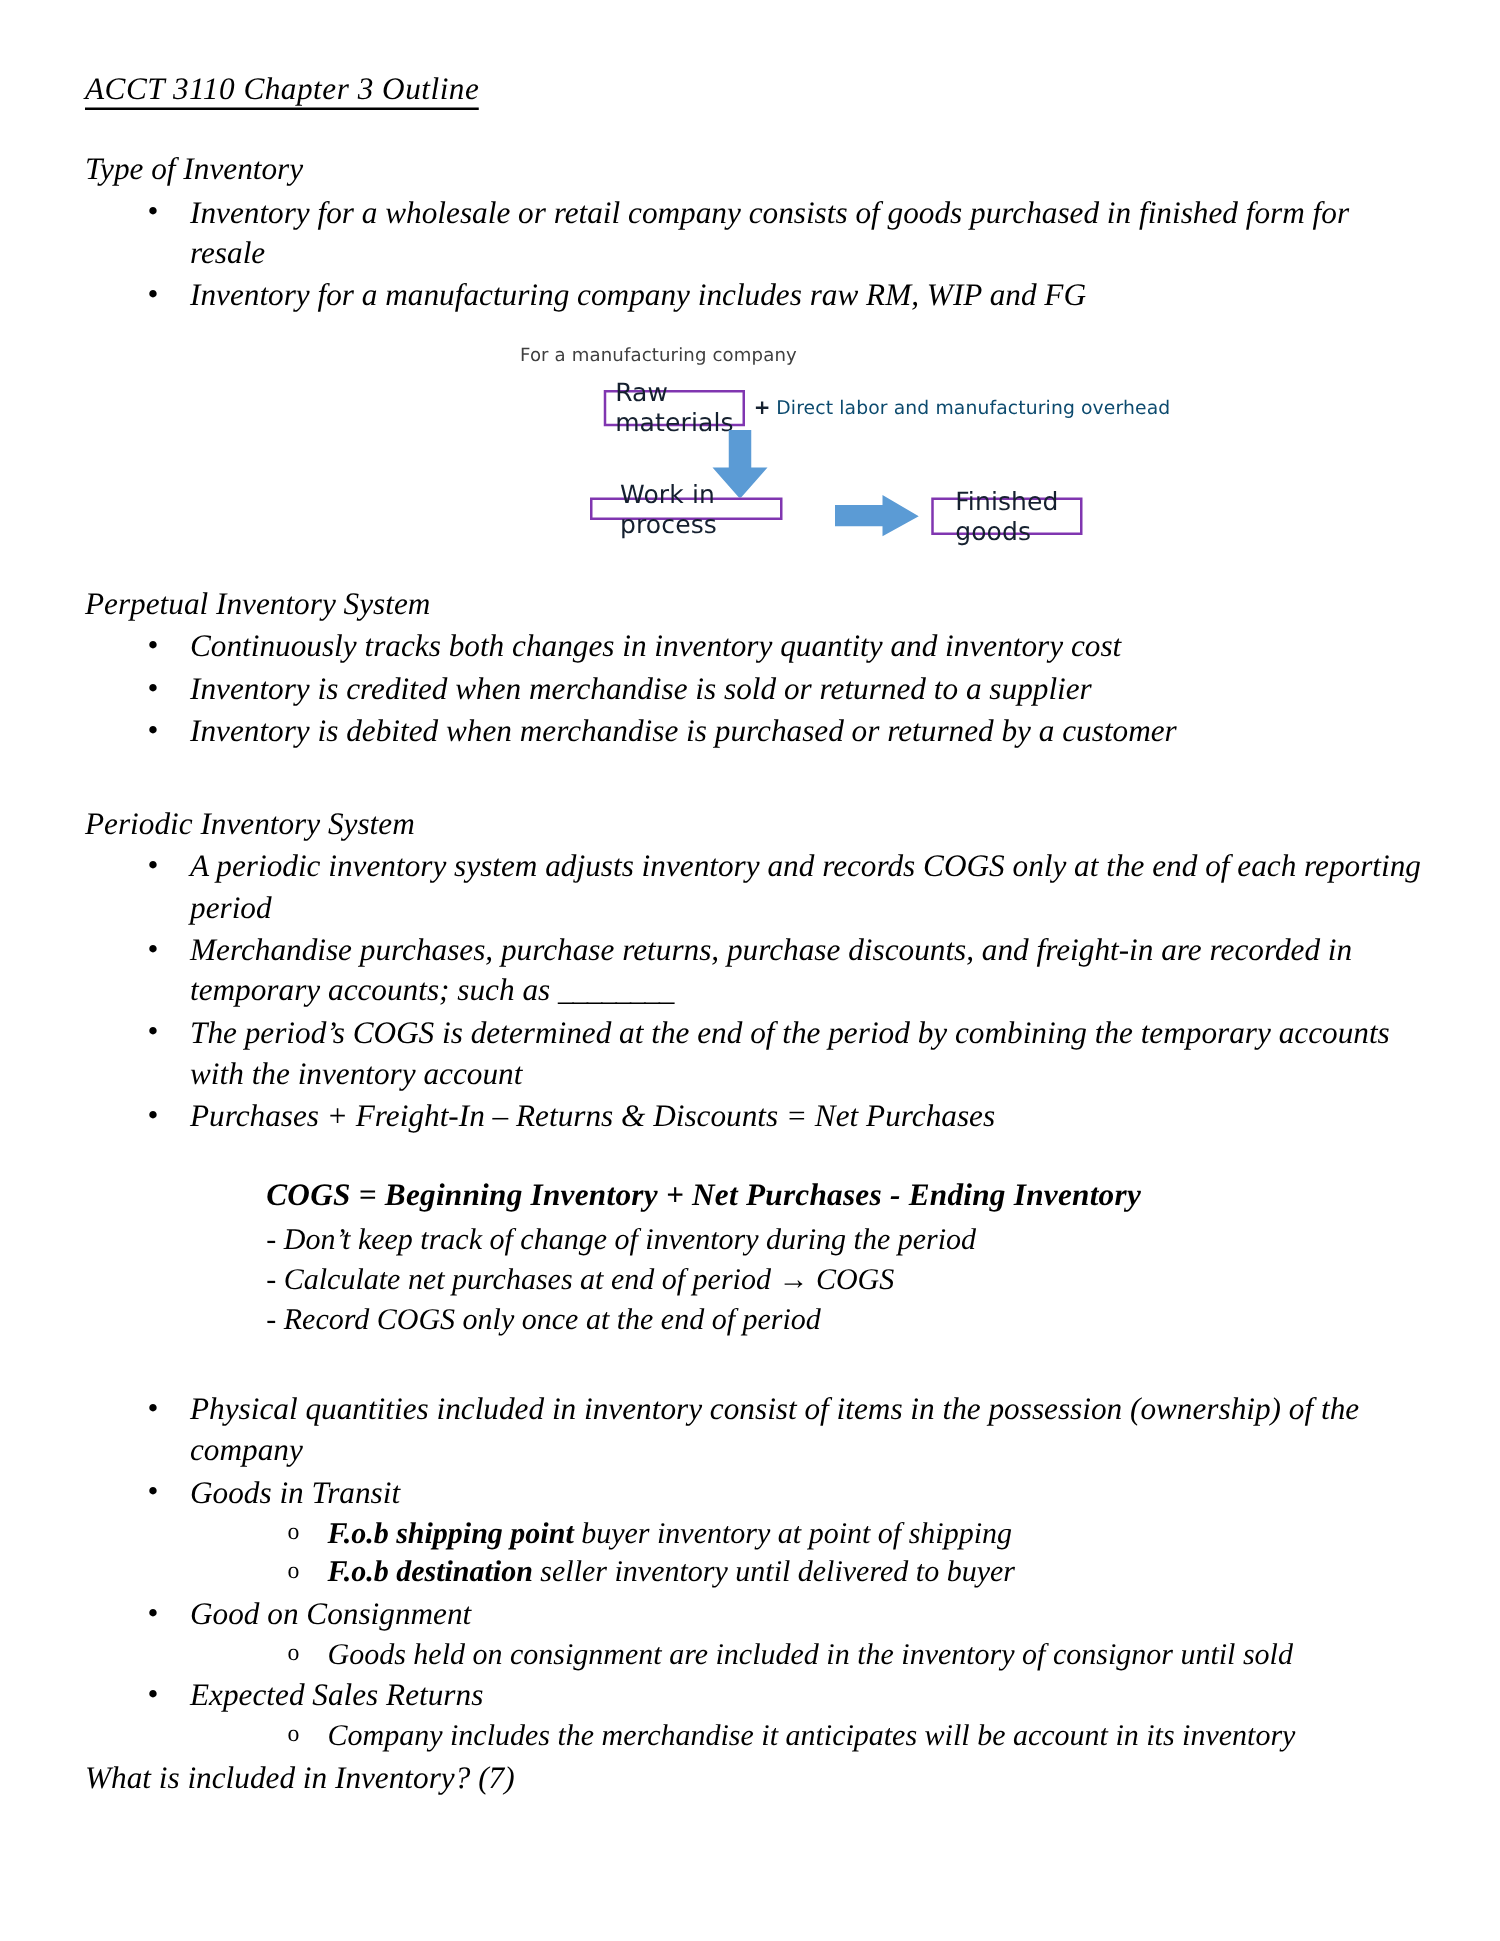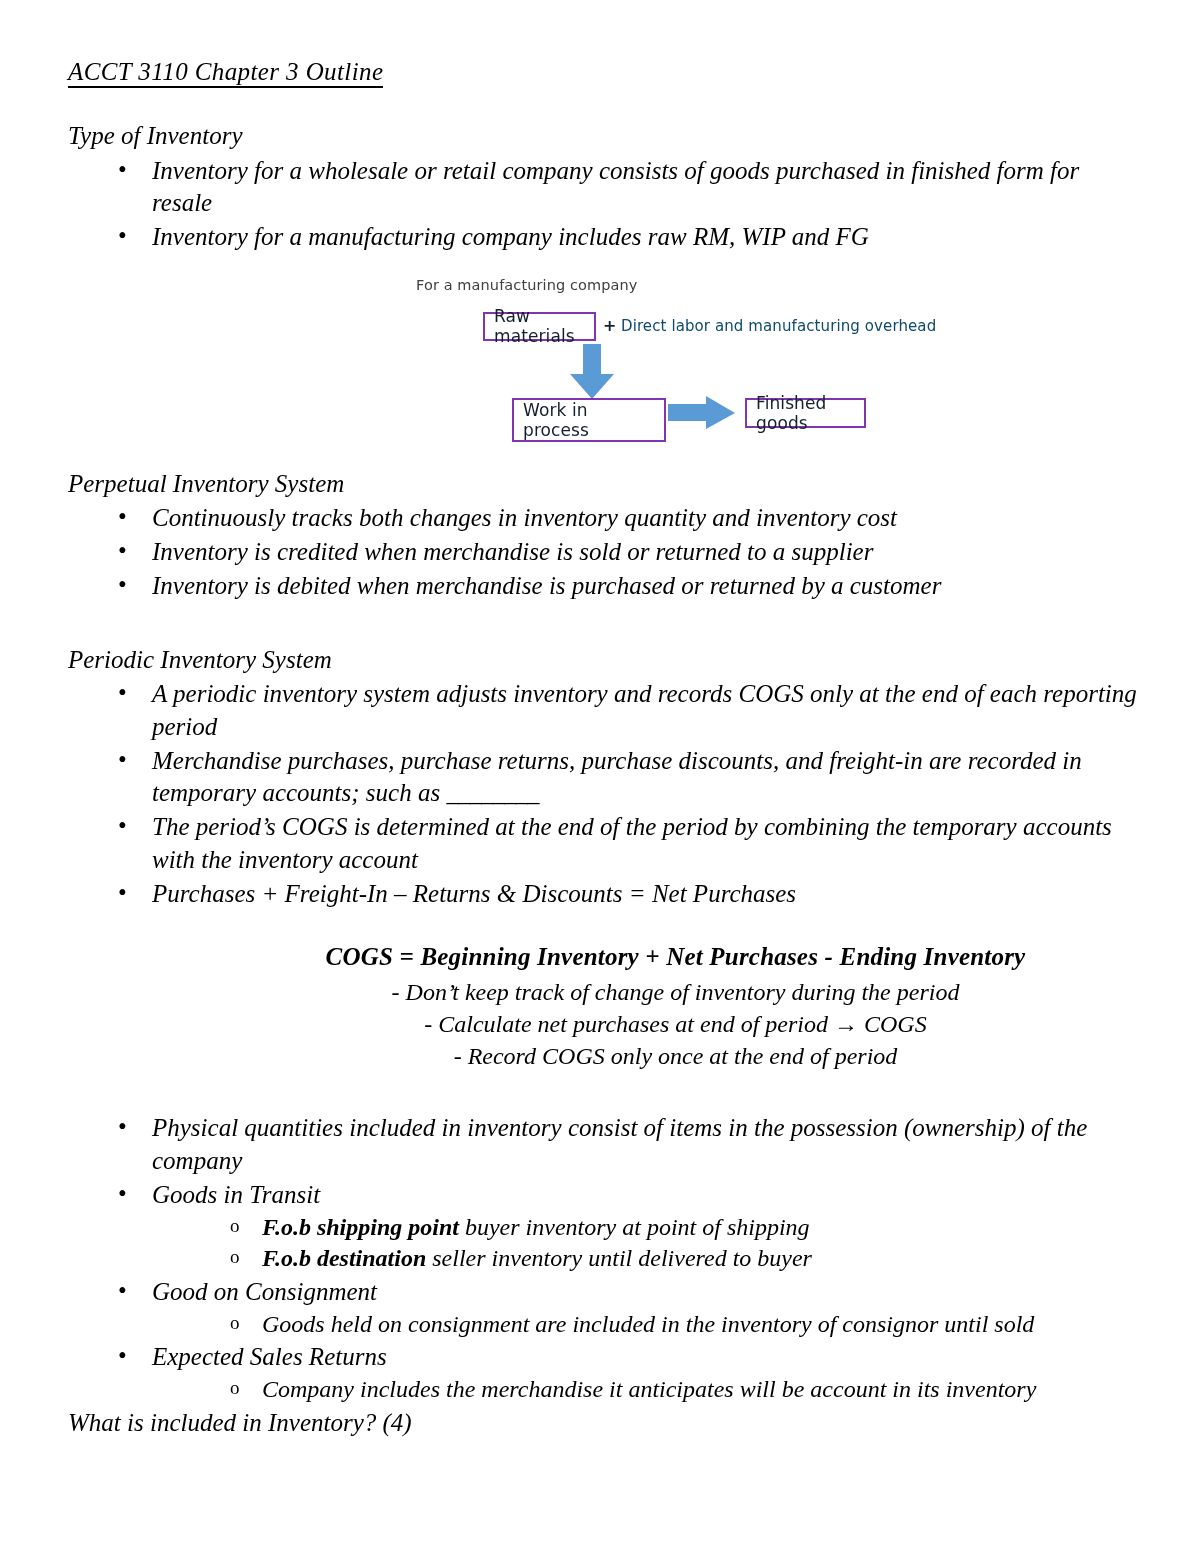--- a/index.html
+++ b/index.html
@@ -87,21 +87,20 @@
     font-size: 19px;
     font-style: normal;
     font-family: "Liberation Serif", serif;
   }
   li b, .bold { font-weight: bold; }
 
   
   .formula-block {
     padding-left: 145px;
     margin-top: 30px;
-    text-align: center;
   }
   .formula {
     font-style: italic;
     font-weight: bold;
     font-size: 25px;
     line-height: 1.34;
     letter-spacing: .2px;
     margin: 0 0 3px 0;
     white-space: nowrap;
   }
@@ -126,30 +125,30 @@
     left: 348px; top: 3px;
     font-size: 14.5px;
     color: #404040;
     font-style: normal;
     letter-spacing: .1px;
   }
   .dg-box {
     position: absolute;
     border: 2px solid #8036B0;
     background: #ffffff;
-    font-size: 17px;
+    font-size: 20px;
     color: #15202F;
     display: flex;
     align-items: center;
     justify-content: center;
-    padding: 0 9px;
+    padding: 0 22px;
     letter-spacing: .1px;
   }
   #box-raw   { left: 415px; top: 38px;  width: 113px; height: 29px; }
-  #box-wip   { left: 444px; top: 124px; width: 154px; height: 44px; }
+  #box-wip   { left: 404px; top: 124px; width: 154px; height: 18px; }
   #box-fg    { left: 677px; top: 124px; width: 121px; height: 30px; }
   .dg-plus {
     position: absolute;
     left: 535px; top: 42px;
     font-size: 16px; font-weight: bold;
     color: #15202F;
   }
   .dg-text {
     position: absolute;
     left: 553px; top: 43px;
@@ -261,15 +260,15 @@
       </li>
       <li>
         <span>Expected Sales Returns</span>
         <ul class="b2">
           <li>Company includes the merchandise it anticipates will be account in its inventory</li>
         </ul>
       </li>
     </ul>
   </div>
 
-  <div class="final-line">What is included in Inventory? (4)</div>
+  <div class="final-line">What is included in Inventory? (7)</div>
 
 </div>
 
 </body></html>

